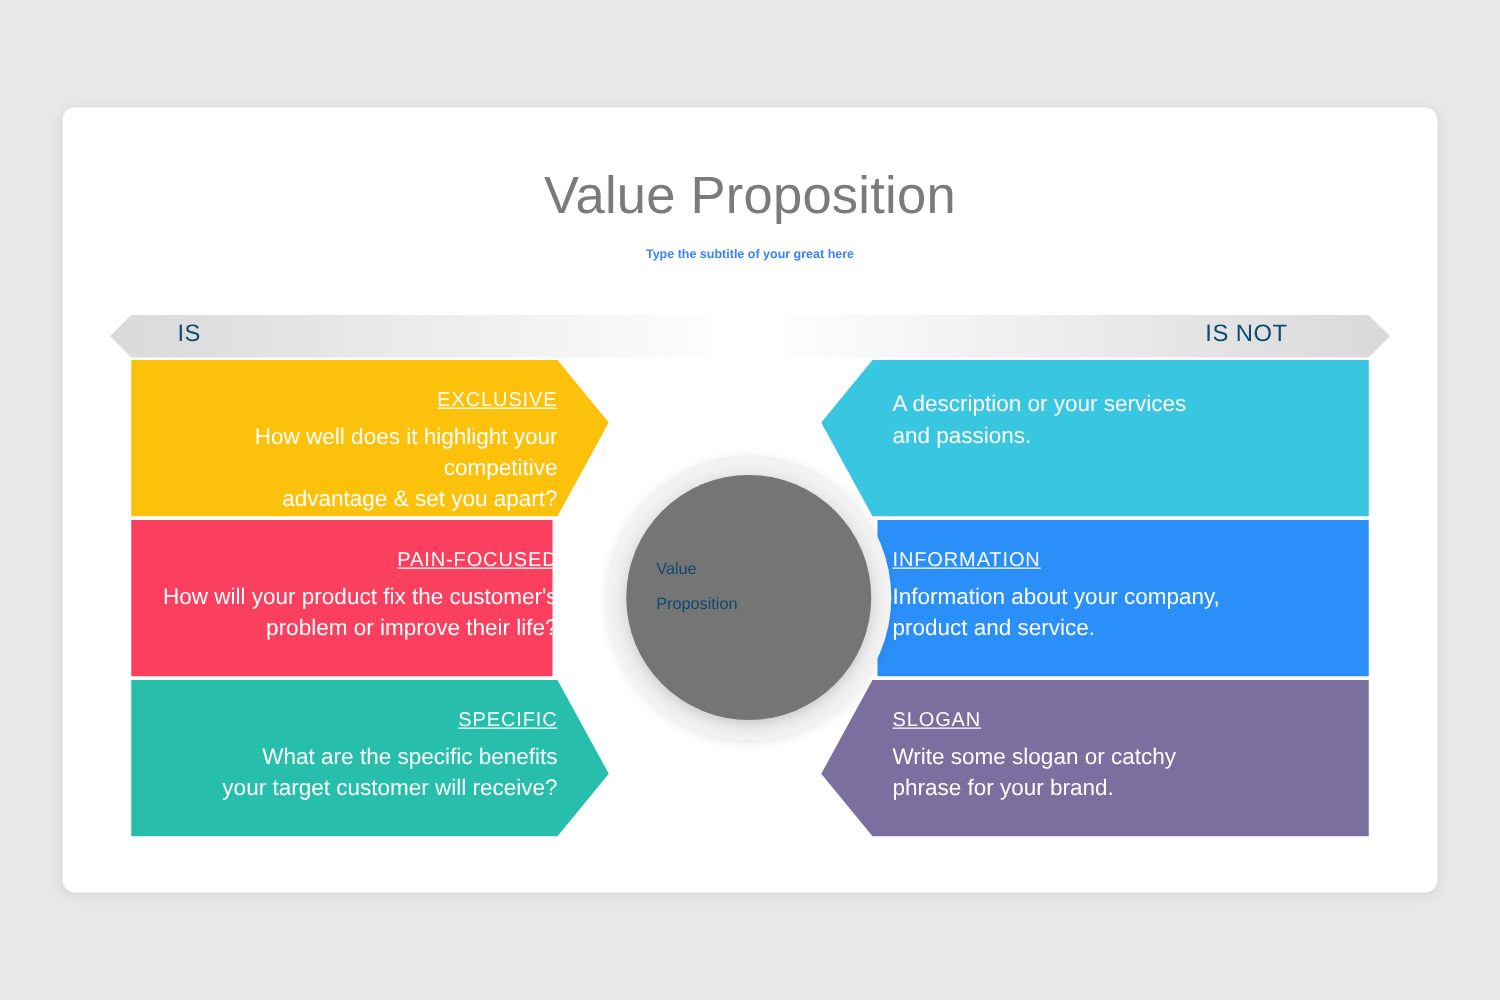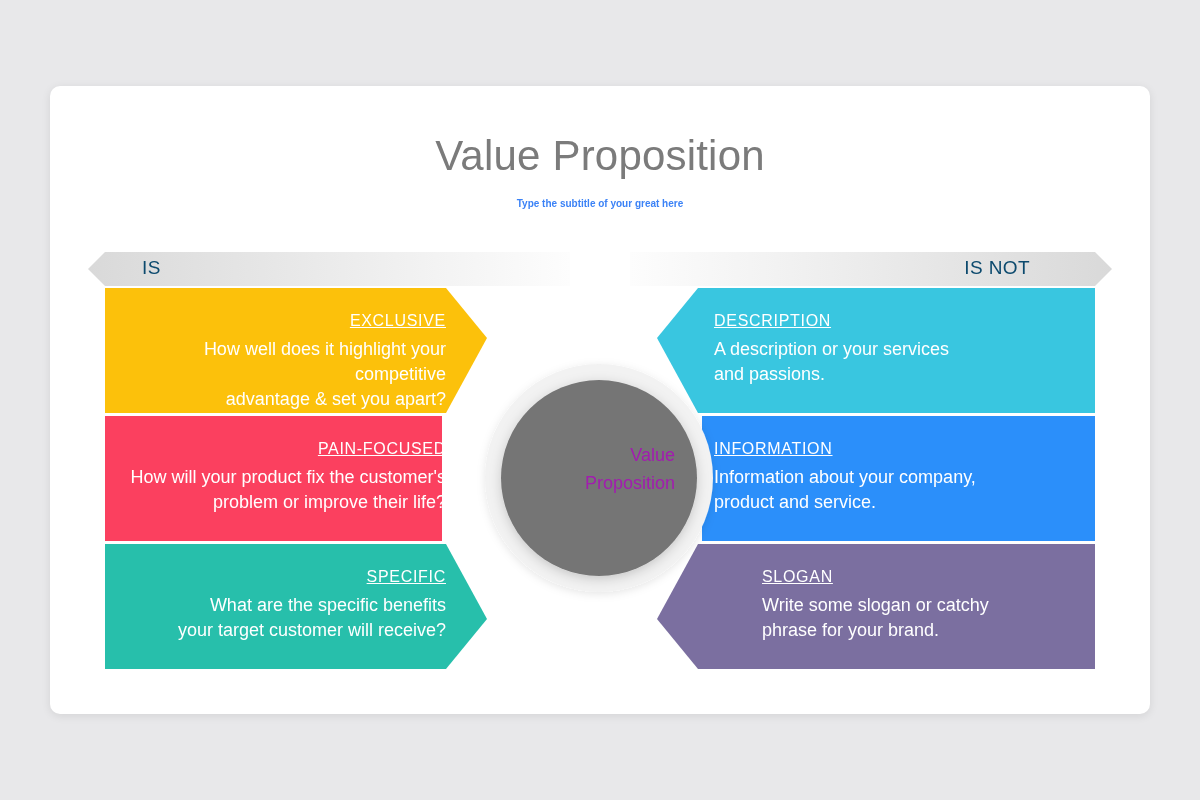--- a/index.html
+++ b/index.html
@@ -57,28 +57,28 @@
   .left  { text-align: right; }
   .right { text-align: left; }
 
   
   #txt-exclusive { left:  60px; top: 225px; width: 336px; }
   #txt-pain      { left:  60px; top: 353px; width: 336px; }
   #txt-specific  { left:  60px; top: 481px; width: 336px; }
   
   #txt-description { left: 664px; top: 225px; width: 360px; }
   #txt-information { left: 664px; top: 353px; width: 360px; }
-  #txt-slogan      { left: 664px; top: 481px; width: 360px; margin-left: 48px; }
+  #txt-slogan      { left: 664px; top: 481px; width: 360px; }
 
   
   #center-label {
     position: absolute;
     left: 475px; top: 355px; width: 150px;
-    text-align: right;
-    font-size: 18px; line-height: 28px; color: #a21caf;
+    text-align: left;
+    font-size: 13px; line-height: 28px; color: #0c4a6e;
   }
 </style>
 </head>
 <body>
 
 <div id="slide">
 
   <div id="title">Value Proposition</div>
   <div id="subtitle">Type the subtitle of your great here</div>
 
@@ -154,21 +154,20 @@
     <div class="ln">problem or improve their life?</div>
   </div>
 
   <div class="blk left" id="txt-specific">
     <div class="ttl">SPECIFIC</div>
     <div class="ln">What are the specific benefits</div>
     <div class="ln">your target customer will receive?</div>
   </div>
 
   <div class="blk right" id="txt-description">
-    <div class="ttl">DESCRIPTION</div>
     <div class="ln">A description or your services</div>
     <div class="ln">and passions.</div>
   </div>
 
   <div class="blk right" id="txt-information">
     <div class="ttl">INFORMATION</div>
     <div class="ln">Information about your company,</div>
     <div class="ln">product and service.</div>
   </div>
 

